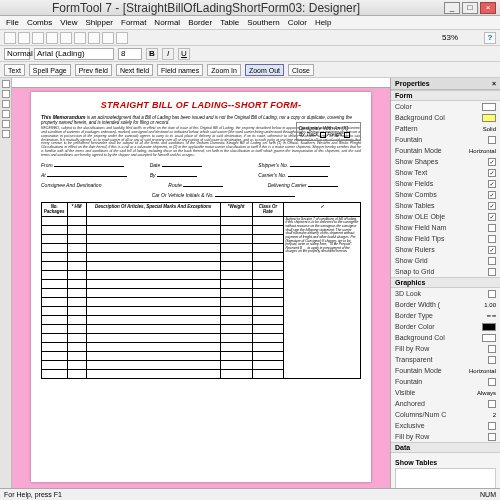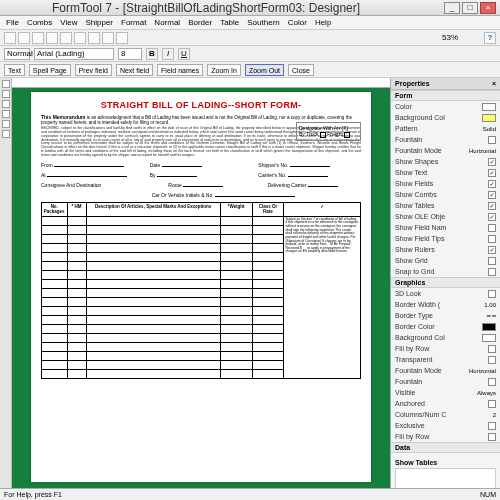--- a/index.html
+++ b/index.html
@@ -13,21 +13,21 @@
 .menubar span { cursor: default; }
 .toolbar { height: 16px; background: #f0f0f0; border-bottom: 1px solid #ccc; display: flex; align-items: center; gap: 2px; padding: 0 4px; }
 .toolbar .tb { width: 12px; height: 12px; border: 1px solid #bbb; background: #fafafa; }
 .fmtbar { height: 16px; background: #f0f0f0; border-bottom: 1px solid #ccc; display: flex; align-items: center; gap: 4px; padding: 0 4px; font-size: 8px; }
 .fmtbar select, .fmtbar .sel { height: 12px; font-size: 8px; border: 1px solid #aaa; background: #fff; padding: 0 2px; }
 .formbar { height: 16px; background: #f0f0f0; border-bottom: 1px solid #ccc; display: flex; align-items: center; gap: 4px; padding: 0 4px; font-size: 7px; }
 .formbar .fb { border: 1px solid #aaa; background: #fafafa; padding: 0 3px; height: 12px; line-height: 11px; }
 .main { display: flex; height: 410px; }
 .leftstrip { width: 12px; background: #e4e4e4; border-right: 1px solid #bbb; display: flex; flex-direction: column; gap: 2px; padding: 2px; }
 .leftstrip .ls { width: 8px; height: 8px; border: 1px solid #999; background: #fff; }
-.canvas { flex: 1; background: #15803d; overflow: hidden; position: relative; }
+.canvas { flex: 1; background: #f9a8d4; overflow: hidden; position: relative; font-style: italic; }
 .ruler { height: 10px; background: #fff; border-bottom: 1px solid #aaa; }
 .page { background: #fff; margin: 4px auto; width: 340px; height: 390px; box-shadow: 0 0 3px rgba(0,0,0,.3); padding: 8px 10px; position: relative; font-size: 5px; color: #000; }
 .page h1 { color: #c00; font-size: 9px; font-weight: bold; text-align: center; letter-spacing: 0.3px; }
 .page .desig { position: absolute; right: 10px; top: 30px; font-size: 5px; border: 1px solid #888; padding: 2px; width: 65px; }
 .page .desig .cb { display: inline-block; width: 6px; height: 6px; border: 1px solid #000; vertical-align: middle; }
 .memo { font-size: 4.5px; margin-top: 4px; }
 .memo b { font-size: 5px; }
 .finebody { font-size: 3.5px; line-height: 1.1; text-align: justify; margin-top: 2px; color: #222; }
 .fieldrow { display: flex; gap: 6px; margin-top: 4px; font-size: 5px; }
 .fieldrow .f { flex: 1; }

